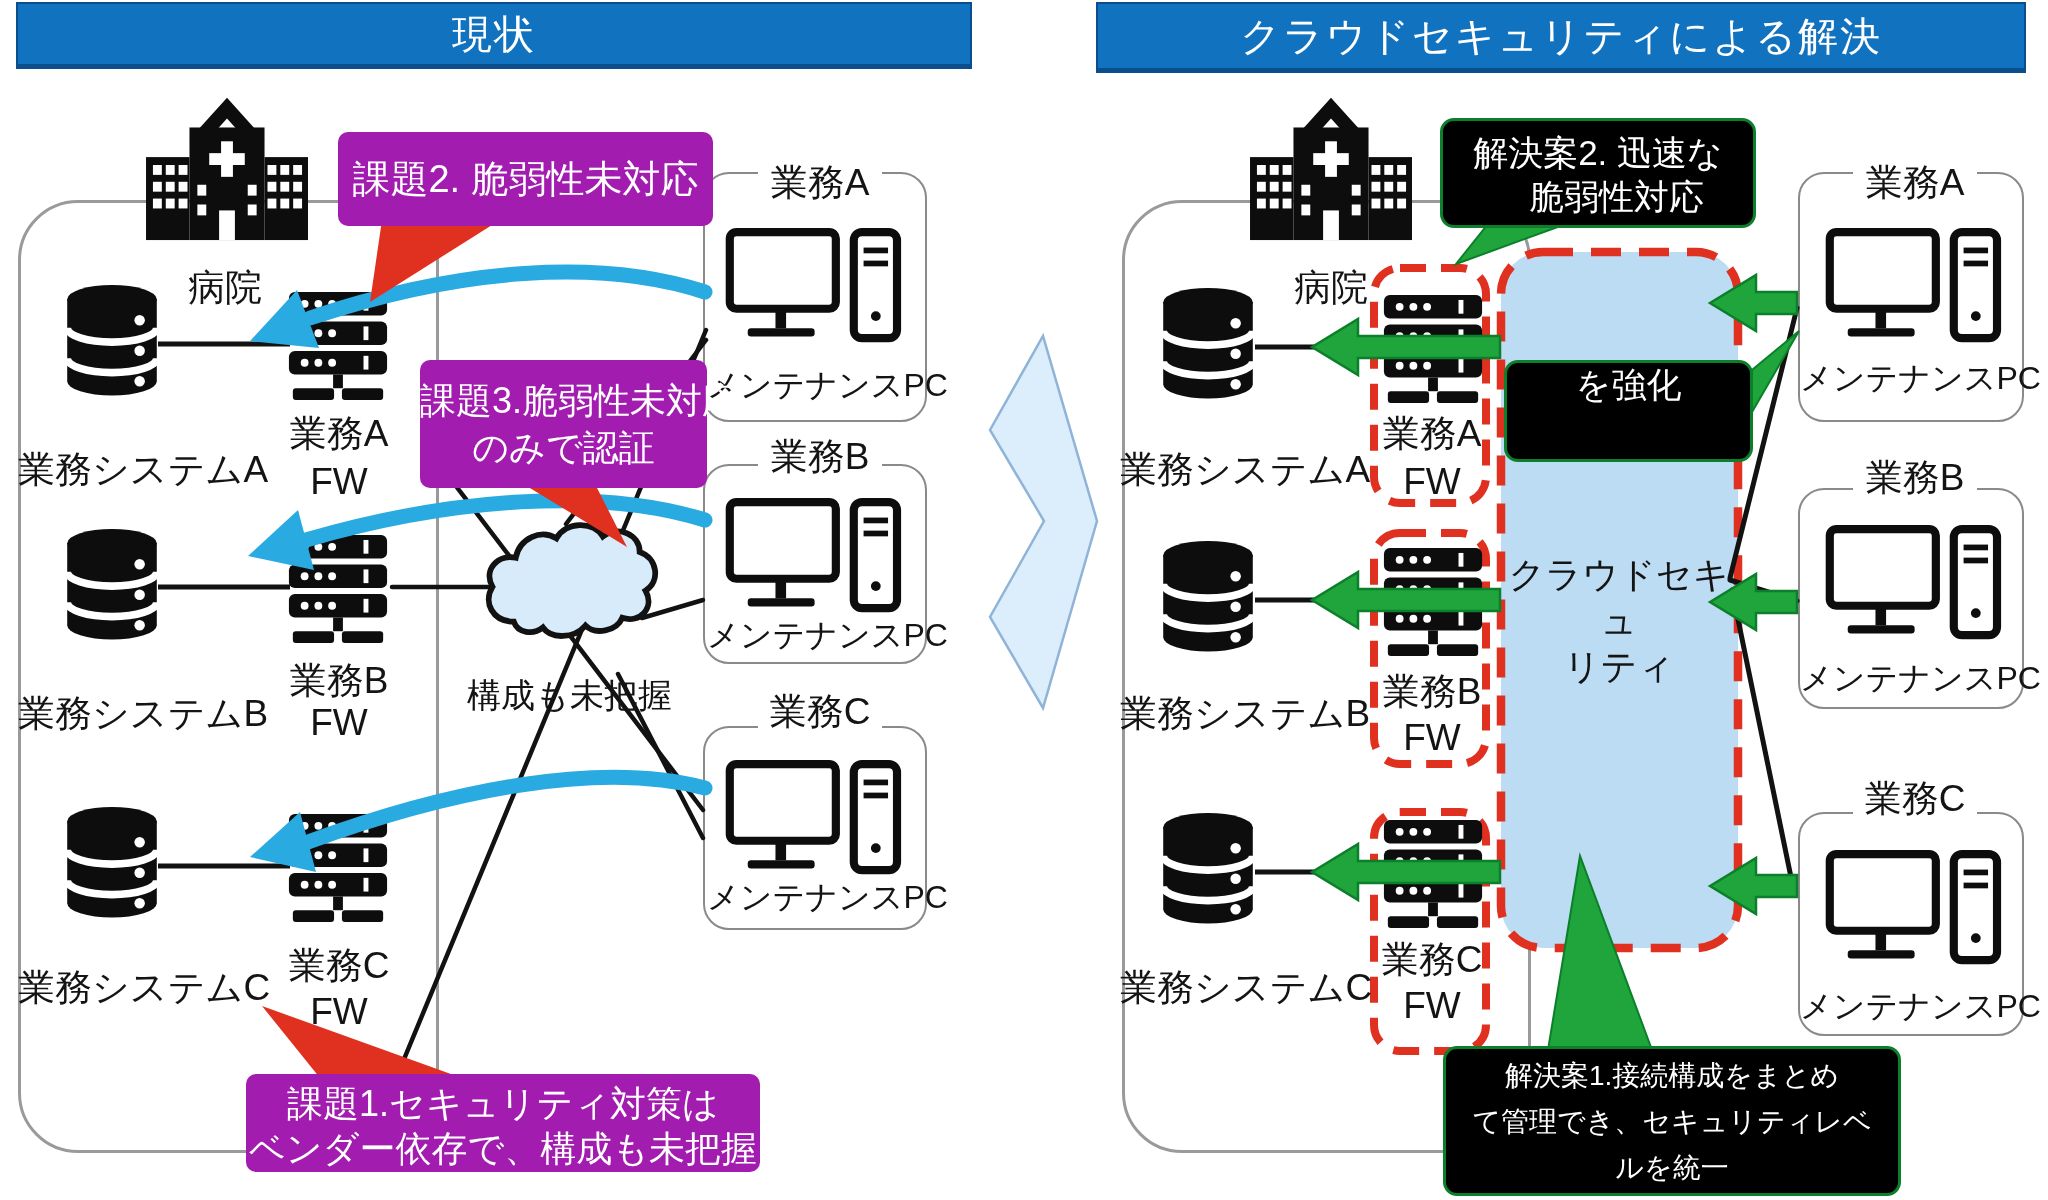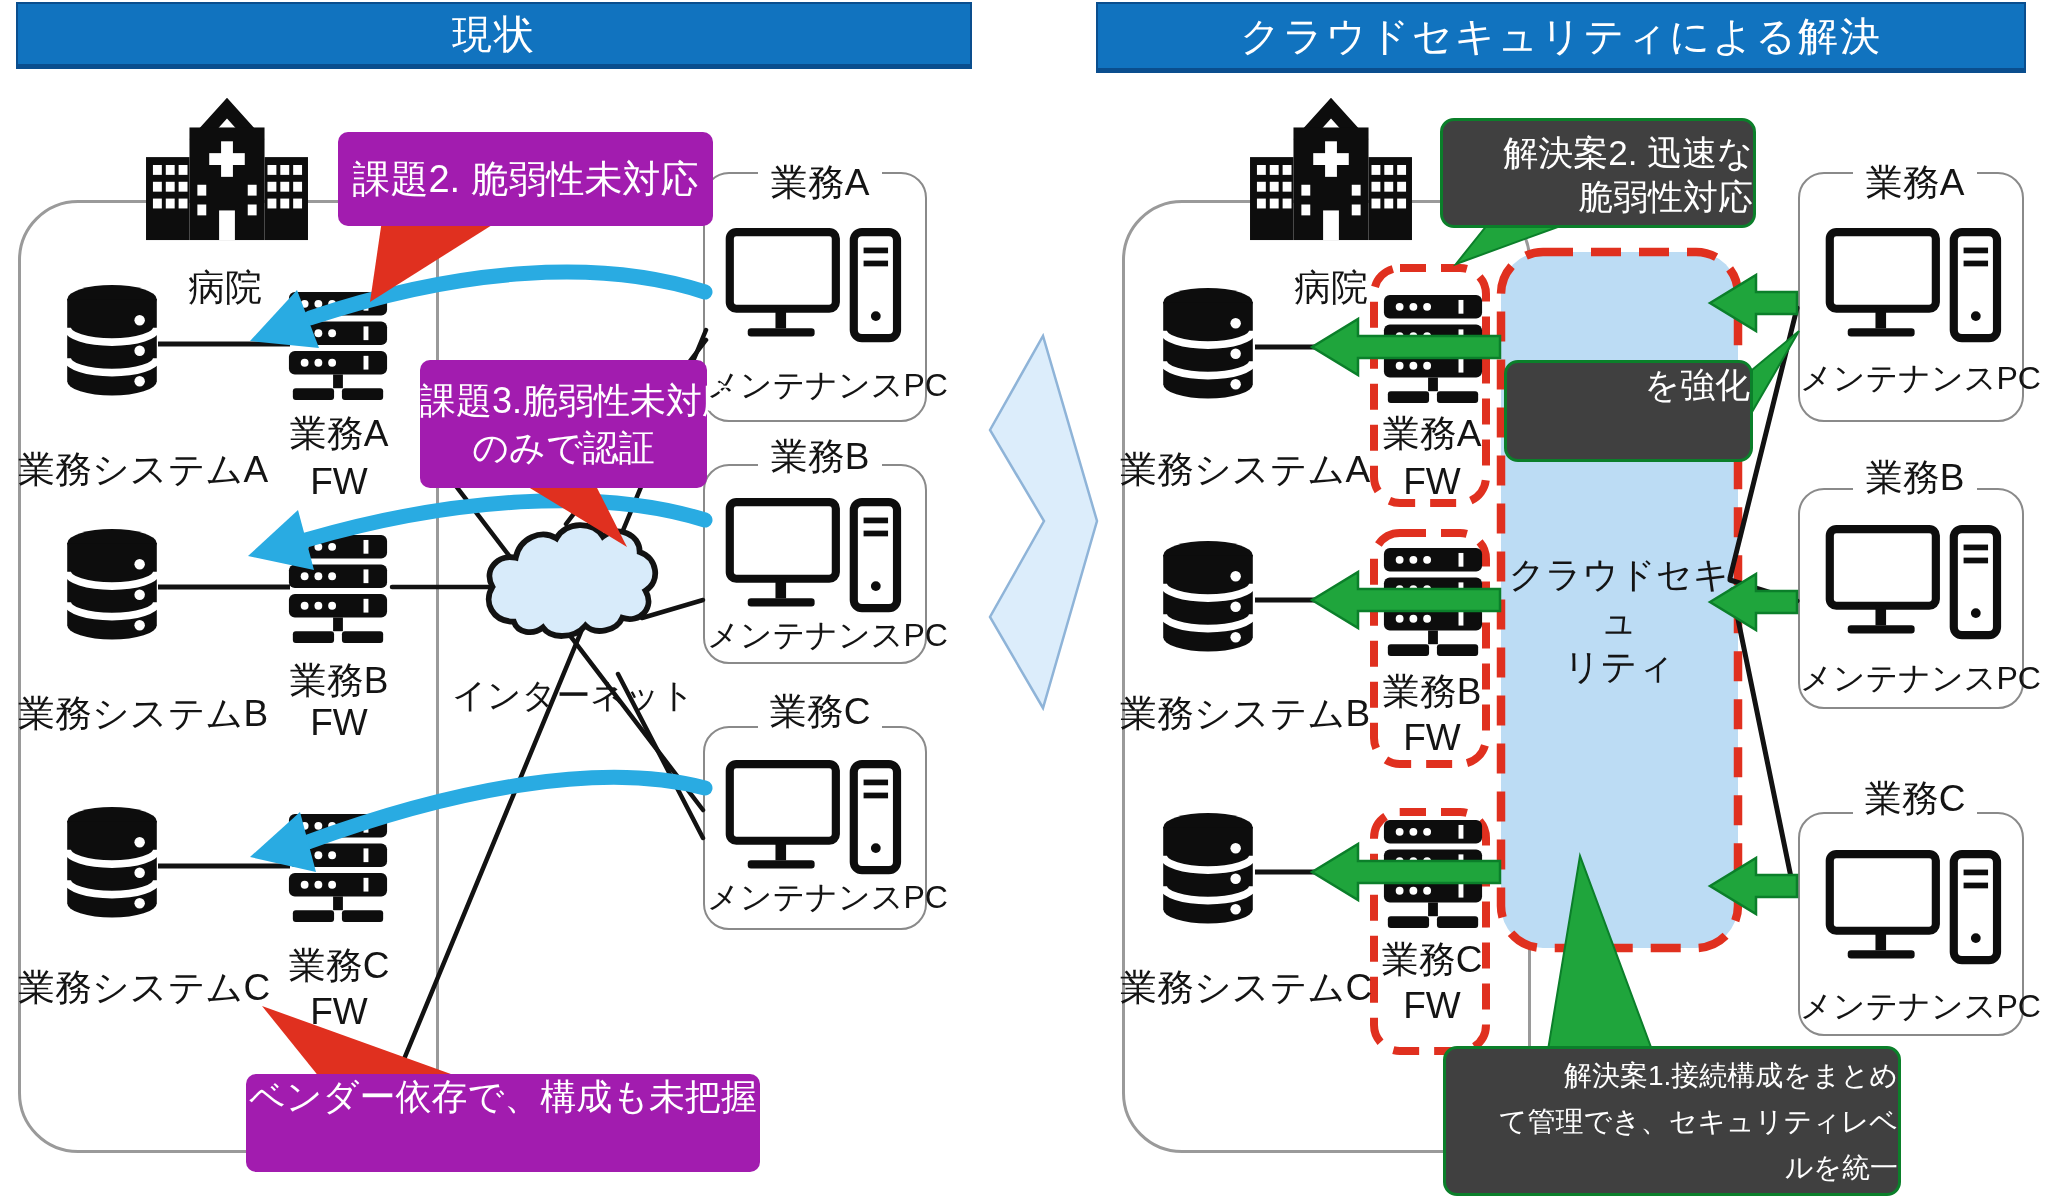--- a/index.html
+++ b/index.html
@@ -34,21 +34,21 @@
   .lbl-m{font-size:34px;line-height:38px;z-index:4;}
   svg.layer{position:absolute;left:0;top:0;z-index:2;}
   svg.layer-over{position:absolute;left:0;top:0;z-index:5;}
   svg.icon{position:absolute;z-index:3;}
   
   .co{
     position:absolute;border-radius:10px;color:#fff;text-align:center;
     z-index:6;
   }
   .co-red{background:#a21caf;}
-  .co-green{background:#404040;border:3px solid #0B7F2A;border-radius:14px;text-align:right;}
+  .co-green{background:#000000;border:3px solid #0B7F2A;border-radius:14px;}
   .co div{white-space:nowrap;}
   .cloudsec-txt{
     position:absolute;text-align:center;font-size:36px;line-height:46px;z-index:4;
   }
 </style>
 </head>
 <body>
 
 <svg width="0" height="0" style="position:absolute">
   <defs>
@@ -289,21 +289,21 @@
 <div class="txt lbl" style="left:279px;top:944px;width:120px;">業務C</div>
 <div class="txt lbl" style="left:279px;top:990px;width:120px;">FW</div>
 
 <div class="txt lbl" style="left:1372px;top:412px;width:120px;">業務A</div>
 <div class="txt lbl" style="left:1372px;top:460px;width:120px;">FW</div>
 <div class="txt lbl" style="left:1372px;top:670px;width:120px;">業務B</div>
 <div class="txt lbl" style="left:1372px;top:716px;width:120px;">FW</div>
 <div class="txt lbl" style="left:1372px;top:938px;width:120px;">業務C</div>
 <div class="txt lbl" style="left:1372px;top:984px;width:120px;">FW</div>
 
-<div class="txt lbl-m" style="left:452px;top:676px;width:235px;">インターネット</div>
+<div class="txt lbl-m" style="left:452px;top:676px;width:235px;">構成も未把握</div>
 
 <div class="cloudsec-txt" style="left:1500px;top:552px;width:238px;">
   <div>クラウドセキュ</div>
   <div>リティ</div>
 </div>
 
 <div class="box-title" style="left:758px;top:161px;width:112px;">業務A</div>
 <div class="box-title" style="left:758px;top:435px;width:112px;">業務B</div>
 <div class="box-title" style="left:758px;top:690px;width:112px;">業務C</div>
 <div class="box-title" style="left:1853px;top:161px;width:112px;">業務A</div>
@@ -354,20 +354,21 @@
 </svg>
 
 <div class="co co-red" style="left:338px;top:132px;width:375px;height:94px;font-size:38px;line-height:94px;">
   <span>課題2. 脆弱性未対応</span>
 </div>
 <div class="co co-red" style="left:420px;top:360px;width:287px;height:128px;font-size:36px;padding-top:0;">
   <div style="line-height:47px;margin-top:17px;">課題3.脆弱性未対応</div>
   <div style="line-height:47px;">のみで認証</div>
 </div>
 <div class="co co-red" style="left:246px;top:1074px;width:514px;height:98px;font-size:36px;">
+  <div style="line-height:45px;margin-top:7px;">課題1.セキュリティ対策は</div>
   <div style="line-height:45px;">ベンダー依存で、構成も未把握</div>
 </div>
 
 <div class="co co-green" style="left:1440px;top:118px;width:310px;height:104px;font-size:35px;">
   <div style="line-height:44px;margin-top:10px;">解決案2. 迅速な</div>
   <div style="line-height:44px;margin-left:37px;">脆弱性対応</div>
 </div>
 <div class="co co-green" style="left:1504px;top:360px;width:243px;height:96px;font-size:35px;">
   <div style="line-height:44px;">を強化</div>
 </div>

